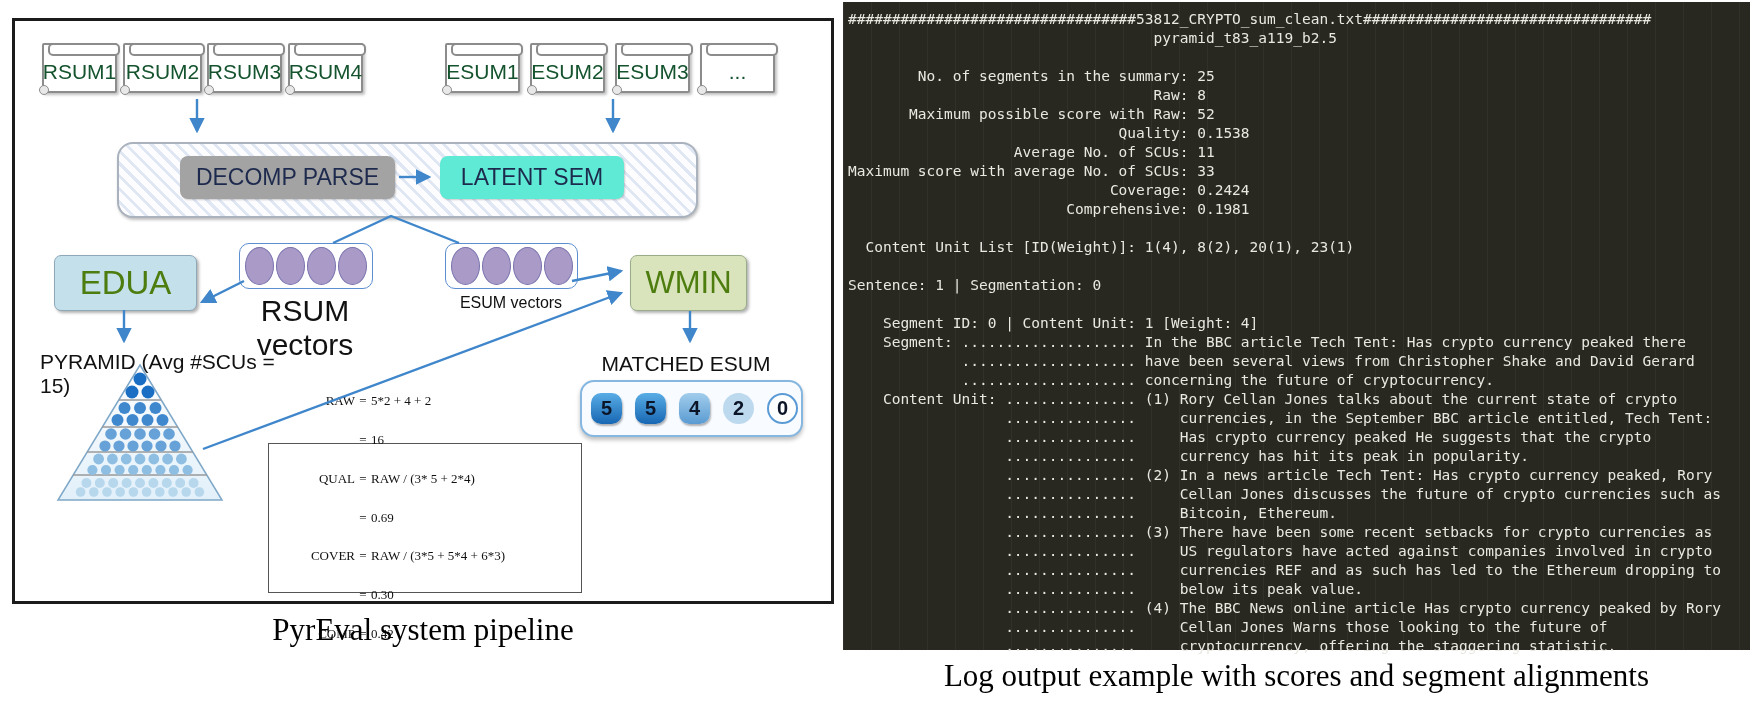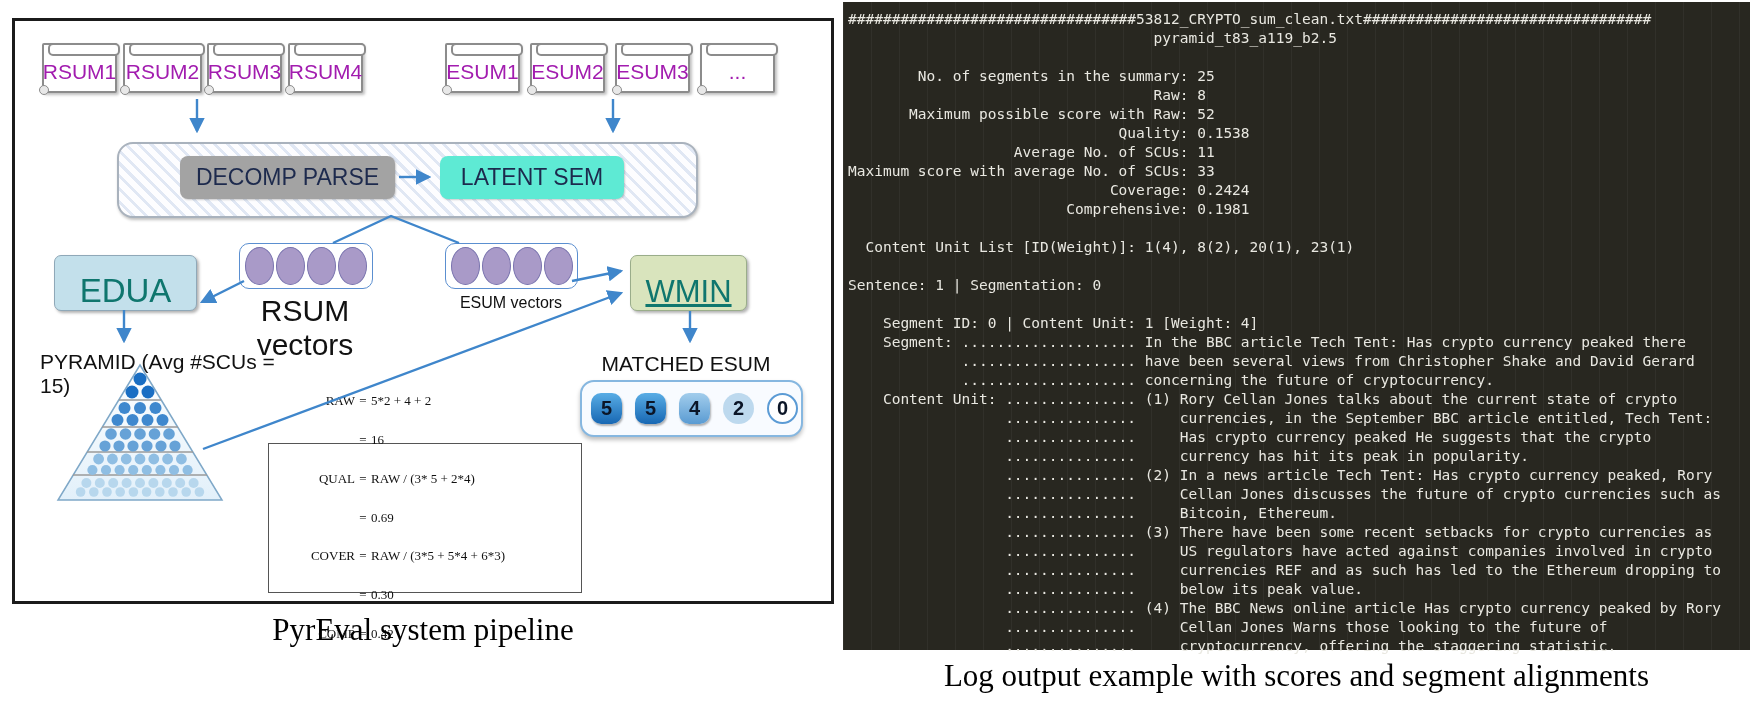--- a/index.html
+++ b/index.html
@@ -6,40 +6,40 @@
   #stage{position:relative;width:1754px;height:708px;background:#fff;overflow:hidden;
          font-family:"Liberation Sans",sans-serif;}
   .abs{position:absolute;}
 
   
   #fig-panel{left:12px;top:18px;width:816px;height:580px;border:3px solid #1b1b1b;background:#fff;}
 
   
   .scroll{width:75px;height:50px;background:#fff;border:2px solid #8c8c8c;border-radius:2px;
           box-shadow:2px 2px 3px rgba(0,0,0,.25);display:flex;align-items:center;justify-content:center;
-          font-size:21px;color:#a21caf;padding-top:8px;box-sizing:border-box;}
+          font-size:21px;color:#14532d;padding-top:8px;box-sizing:border-box;}
   .scroll::before{content:"";position:absolute;top:-2px;left:4px;right:-5px;height:9px;background:#fff;
           border:2px solid #8c8c8c;border-radius:5px;}
   .scroll::after{content:"";position:absolute;left:-5px;bottom:-4px;width:8px;height:8px;background:#e8e8e8;
           border:1.5px solid #8c8c8c;border-radius:50%;}
 
   
   #hatch{left:117px;top:142px;width:577px;height:72px;border:2px solid #a9b2bd;border-radius:16px;
          background:repeating-linear-gradient(45deg,rgba(110,145,200,.20) 0 3px,rgba(255,255,255,0) 3px 9px),#fdfdff;
          box-shadow:1px 2px 3px rgba(0,0,0,.25);}
   .pill{display:flex;align-items:center;justify-content:center;border-radius:8px;color:#1d2a4d;
         box-shadow:1px 1px 2px rgba(0,0,0,.2);}
   #decomp{left:180px;top:156px;width:215px;height:43px;background:#a3a3a3;font-size:23px;}
   #latent{left:440px;top:156px;width:184px;height:43px;background:#5eead4;font-size:23px;}
 
   
-  .module{display:flex;align-items:flex-end;justify-content:center;border-radius:7px;color:#0f766e;
+  .module{display:flex;align-items:center;justify-content:center;border-radius:7px;color:#4d7c0f;
           box-shadow:2px 2px 3px rgba(0,0,0,.3);}
   #edua{left:54px;top:255px;width:141px;height:54px;background:#c3e0eb;border:1.5px solid #8fa8b8;font-size:33px;}
-  #wmin{left:630px;top:255px;width:115px;height:54px;background:#d9e4bd;border:1.5px solid #9aad8a;font-size:31px;text-decoration:underline;}
+  #wmin{left:630px;top:255px;width:115px;height:54px;background:#d9e4bd;border:1.5px solid #9aad8a;font-size:31px;}
 
   
   .vecbox{display:flex;align-items:center;justify-content:center;gap:2px;background:#fff;
           border:1.5px solid #5b8fd0;border-radius:10px;}
   #rsumvec{left:239px;top:243px;width:132px;height:44px;}
   #esumvec{left:445px;top:243px;width:131px;height:44px;}
   .vdot{width:27px;height:36px;background:#a99ac8;border:1.5px solid #7973ae;border-radius:50%;}
 
   .diag-label{color:#111;text-align:center;}
 

